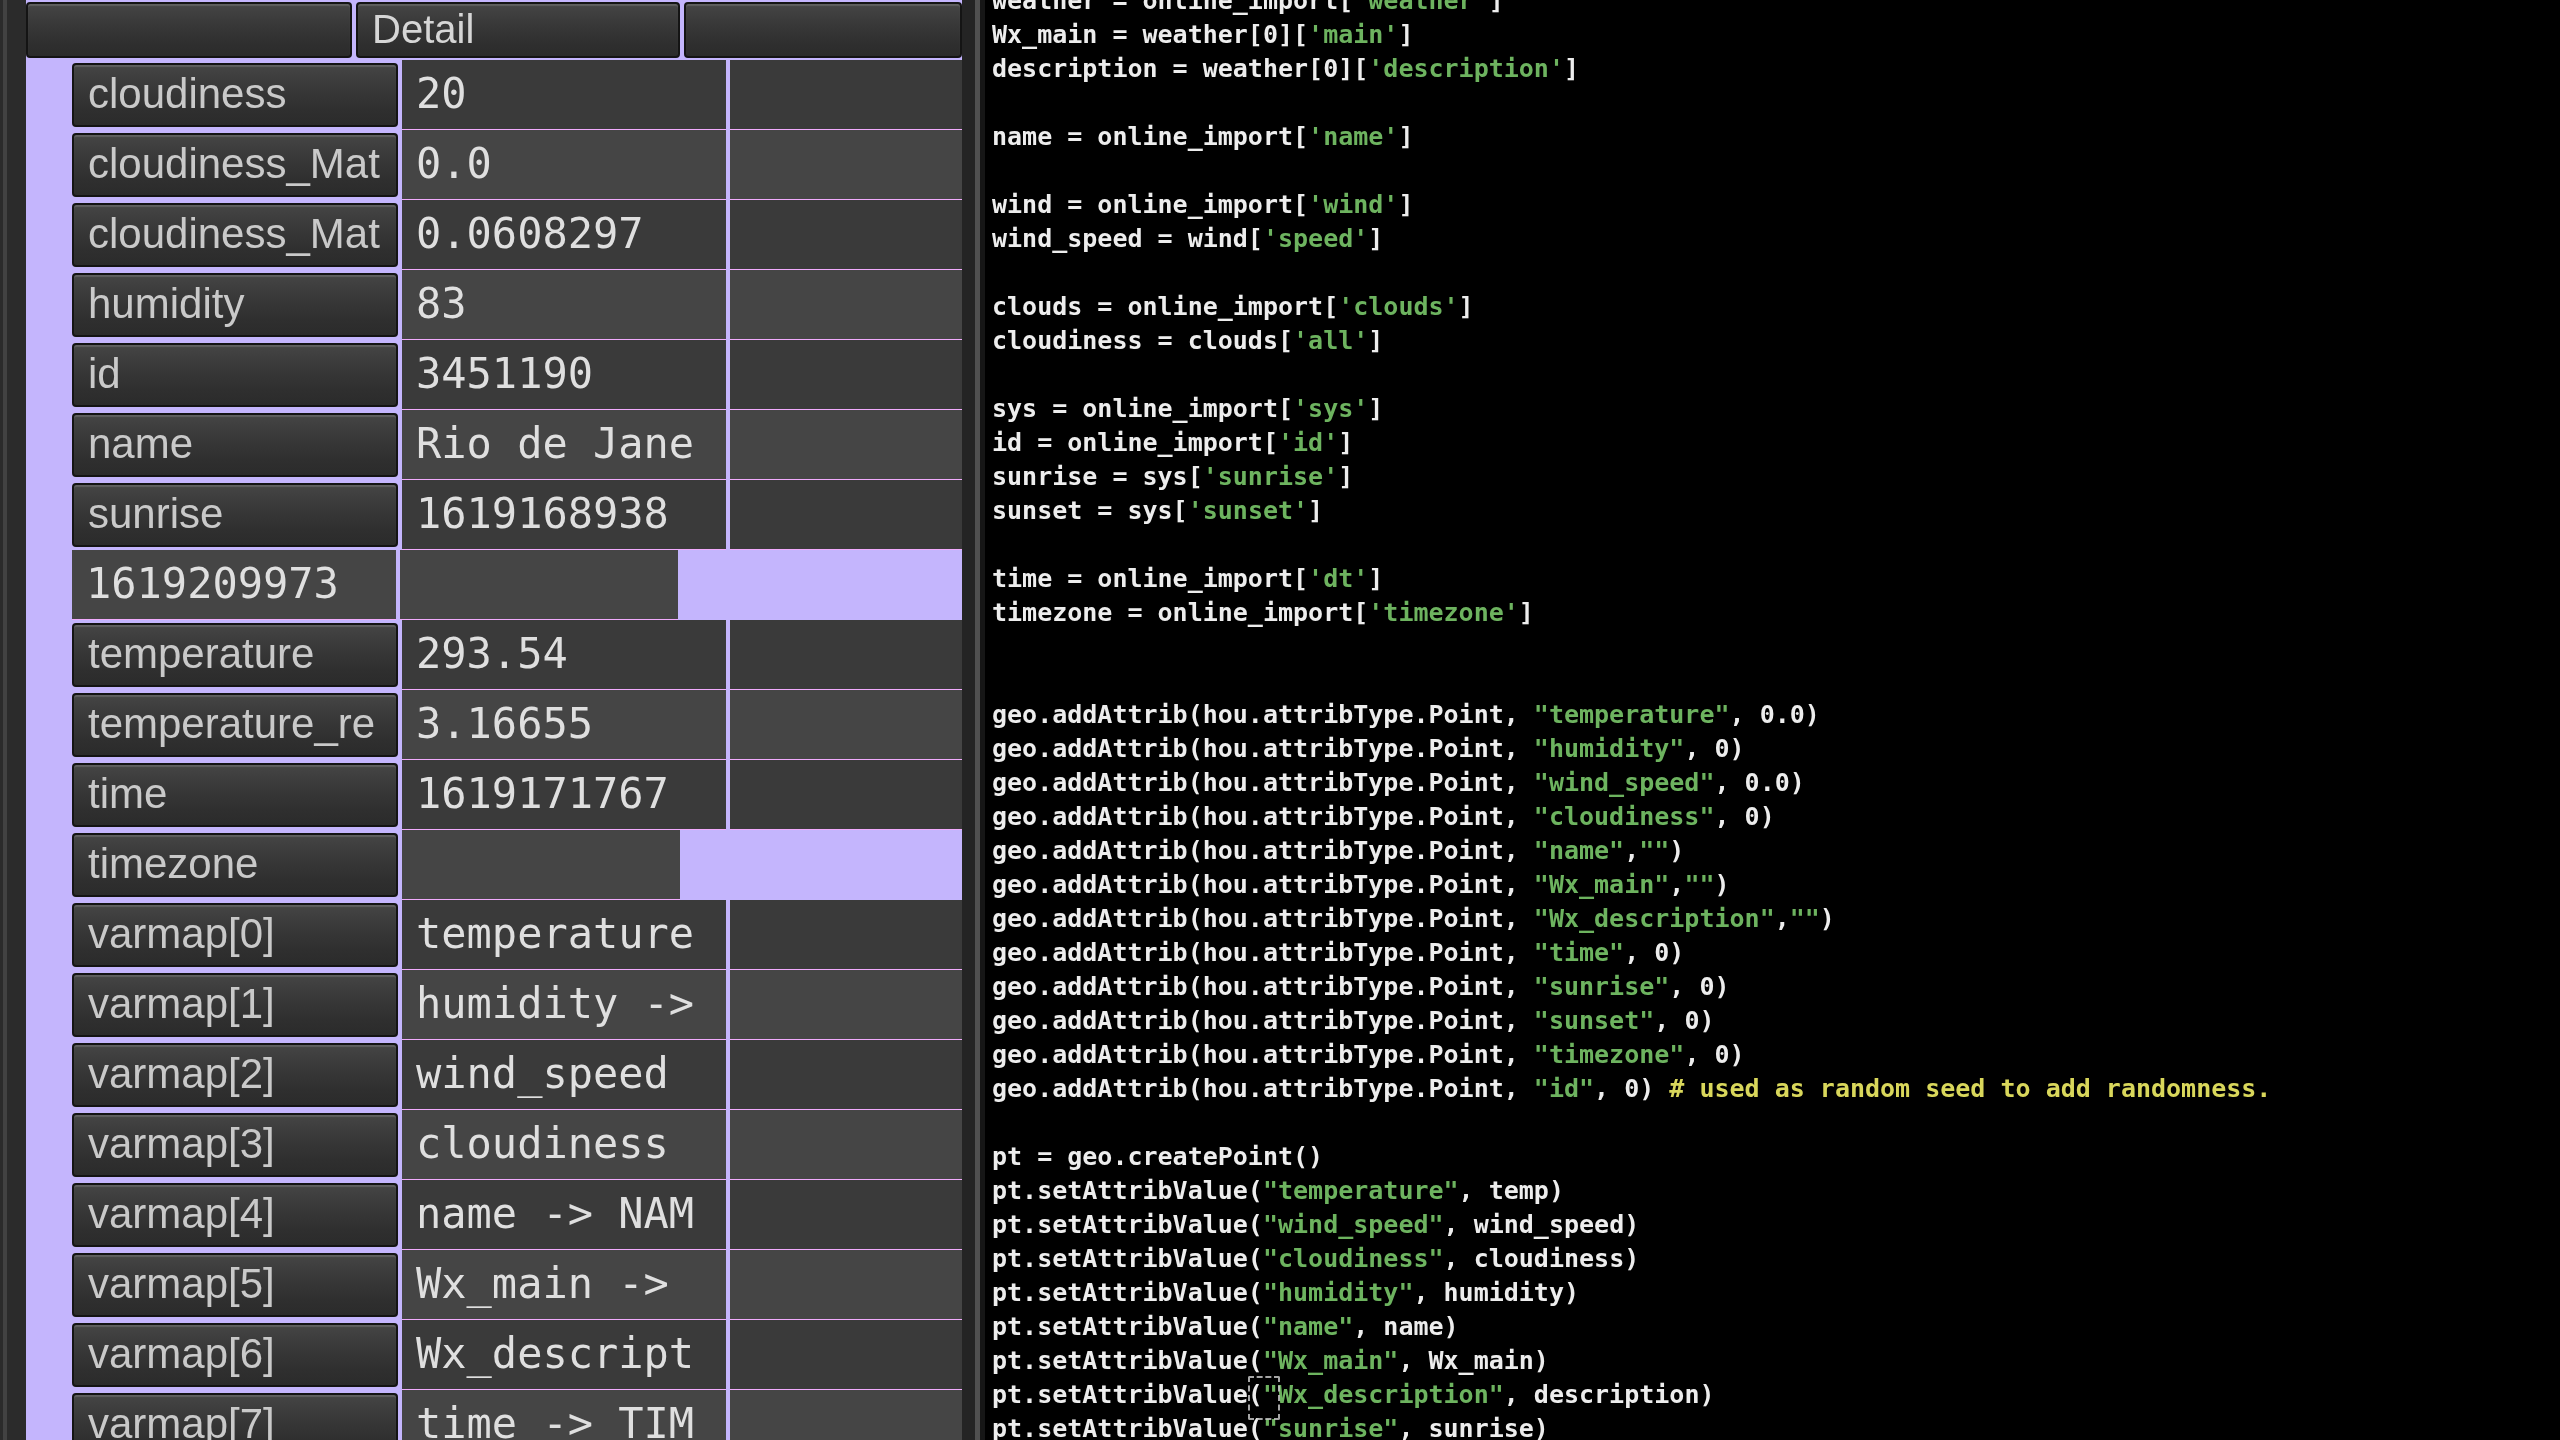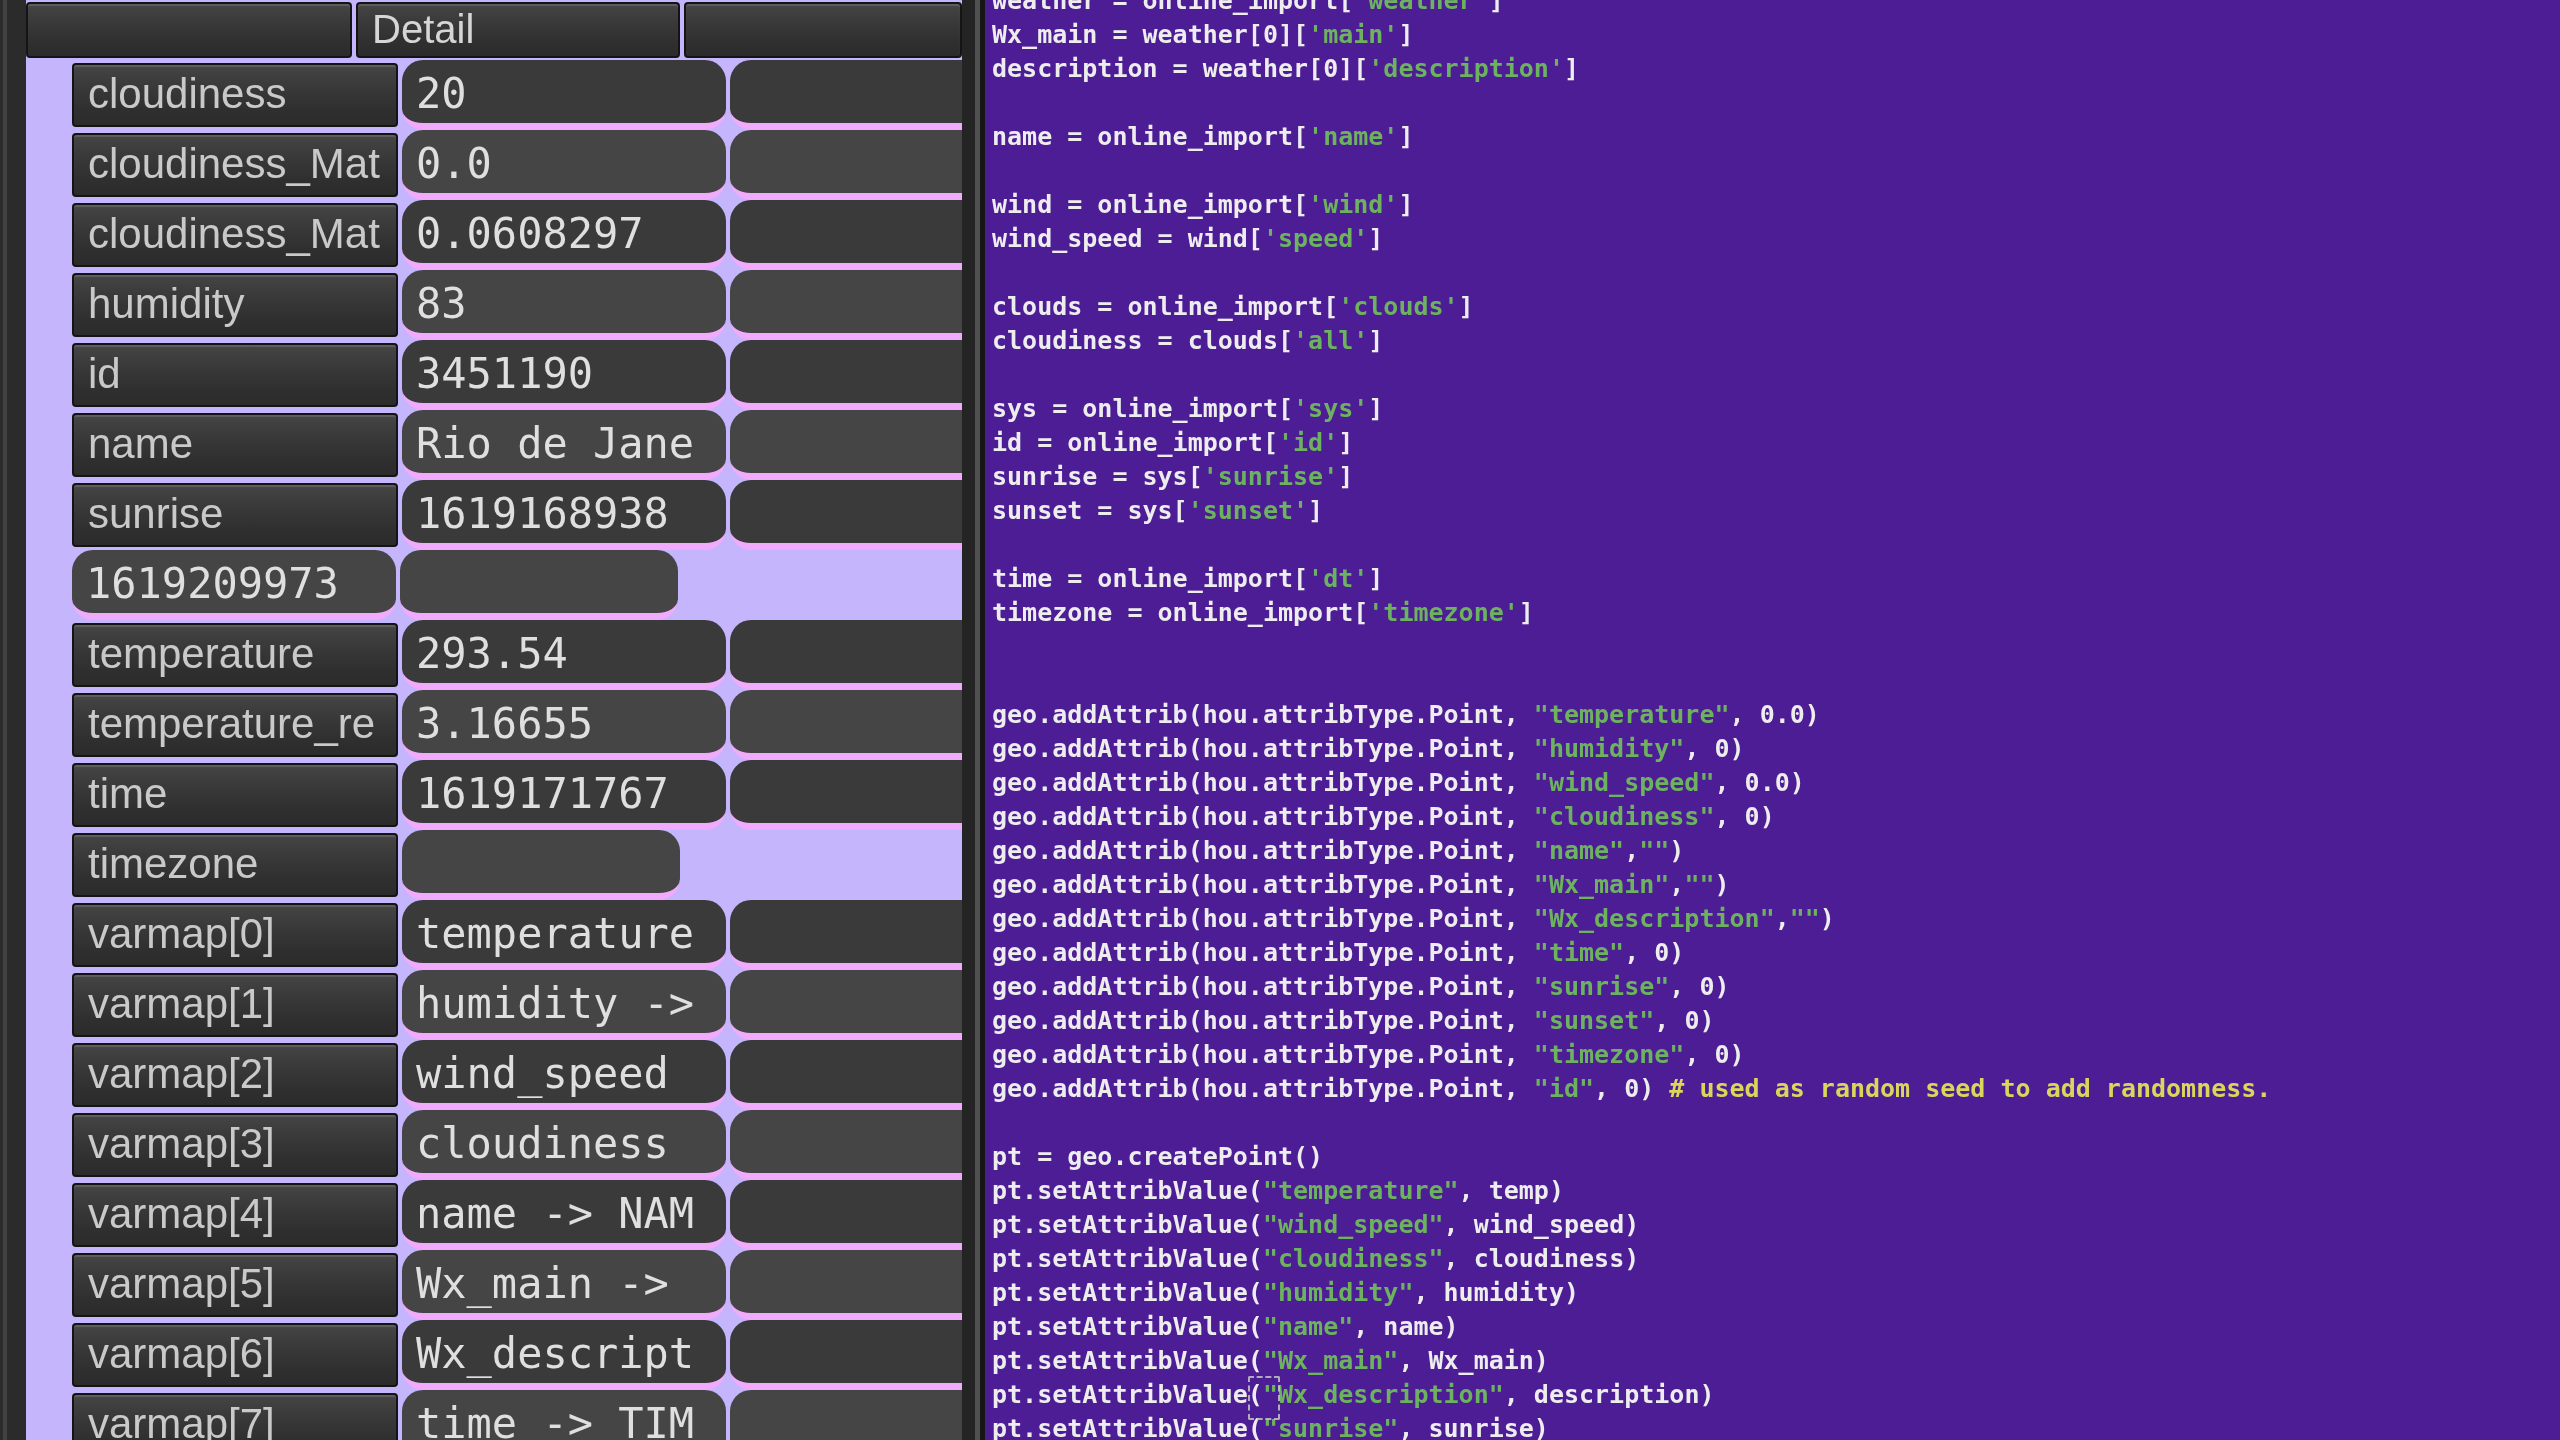--- a/index.html
+++ b/index.html
@@ -24,33 +24,33 @@
     height:64px;margin:3px 0;box-sizing:border-box;
     background:linear-gradient(180deg,#454545,#383838 40%,#2f2f2f 75%,#2b2b2b);
     border:2px solid #141414;border-radius:4px;
     box-shadow:inset 0 2px 1px rgba(255,255,255,.14);
     color:#c9c9c9;font:42px/58px "Liberation Sans",sans-serif;
     padding:0 6px 0 14px;overflow:hidden;white-space:nowrap;
   }
   .hdr-row .name-btn{height:56px;margin:2px 0;line-height:50px;font-size:40px;color:#d6d6d6;}
 
   .val-cell{
-    height:70px;box-sizing:border-box;border-bottom:7px solid #f0abfc;
+    height:70px;box-sizing:border-box;border-bottom:1px solid #f0abfc;
     font:42px/67px "DejaVu Sans Mono",monospace;color:#dfdfdf;
-    padding:0 4px 0 14px;overflow:hidden;white-space:nowrap;border-radius:21px;
+    padding:0 4px 0 14px;overflow:hidden;white-space:nowrap;
   }
   .row.odd  .val-cell{background:#3a3a3a;}
   .row.even .val-cell{background:#454545;}
 
   
   .divider{position:absolute;left:962px;top:0;width:23px;height:1440px;
     background:linear-gradient(90deg,#242424 0px,#242424 13px,#505050 13px,#505050 18px,#161616 18px,#161616 23px);}
 
   
-  .editor{position:absolute;left:985px;top:0;width:1575px;height:1440px;background:#4c1d95;overflow:hidden;}
+  .editor{position:absolute;left:985px;top:0;width:1575px;height:1440px;background:#000000;overflow:hidden;}
   .code{position:absolute;top:-16px;left:7px;margin:0;
         font:bold 25px/34px "DejaVu Sans Mono",monospace;color:#ededed;white-space:pre;}
   .code .ln{height:34px;}
   .tok-s{color:#6db35f;}
   .tok-c{color:#d9d75b;}
   .cursor-box{position:absolute;left:263px;top:1376px;width:28px;height:40px;
               border:2px dashed #c4c4c4;border-radius:2px;opacity:.85;}
 </style>
 </head>
 <body>

